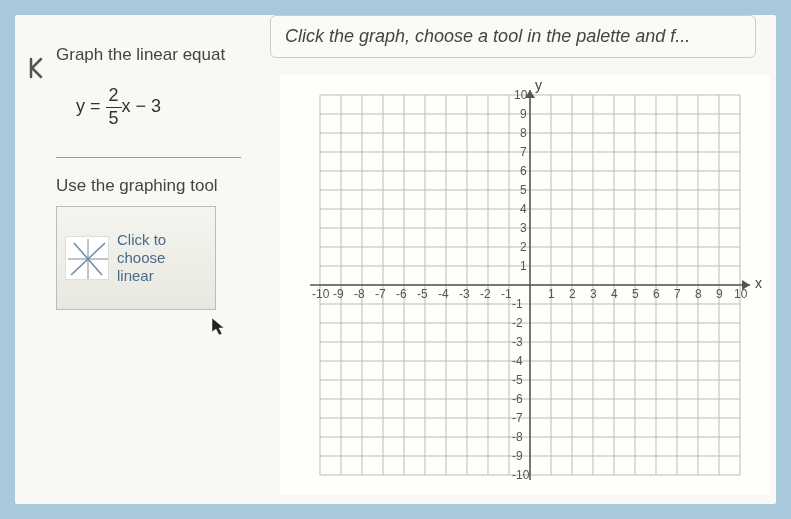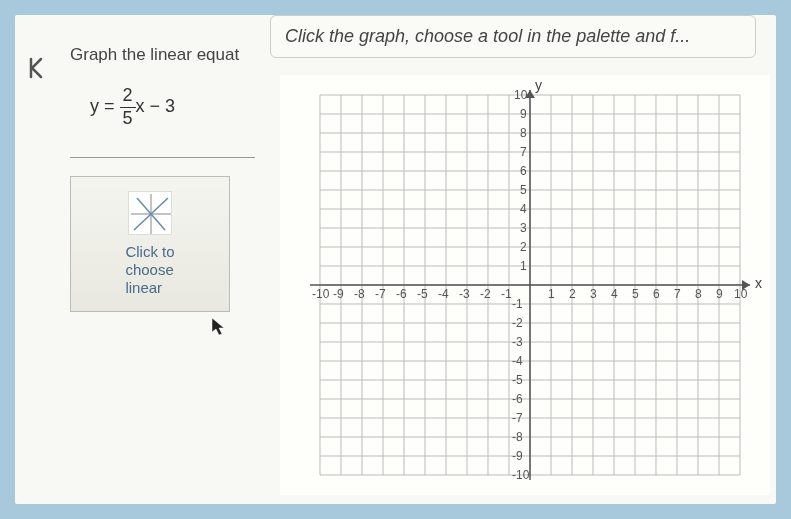--- a/index.html
+++ b/index.html
@@ -37,21 +37,21 @@
       top: 40px;
       left: 10px;
       font-size: 28px;
       color: #555;
       cursor: pointer;
       font-weight: bold;
     }
     .left-panel {
       position: absolute;
       top: 30px;
-      left: 55px;
+      left: 41px;
       width: 195px;
     }
     .instruction-top {
       font-size: 17px;
       color: #444;
       margin-bottom: 12px;
     }
     .equation-block {
       font-size: 18px;
       color: #333;
@@ -80,24 +80,23 @@
       font-size: 17px;
       color: #444;
       margin-bottom: 10px;
     }
     .enlarge-btn {
       display: flex;
       align-items: center;
       gap: 8px;
       background: linear-gradient(#f5f5f0,#e8e8e0);
       border: 1px solid #bbb;
-      padding: 14px 8px;
+      padding: 24px 8px;
       cursor: pointer;
       width: 160px;
-      flex-direction: column;
     }
     .enlarge-thumb {
       width: 44px;
       height: 44px;
       background: #fff;
       border: 1px solid #ddd;
       position: relative;
       overflow: hidden;
     }
     .enlarge-text {
@@ -149,20 +148,21 @@
     <div class="equation-block">
       <span>y =</span>
       <span class="frac">
         <span class="num">2</span>
         <span class="den">5</span>
       </span><span>x − 3</span>
     </div>
 
     <div class="divider"></div>
 
+    <div class="use-text">Use the graphing tool</div>
 
     <div class="enlarge-btn">
       <div class="enlarge-thumb">
         <svg width="44" height="44" viewBox="0 0 44 44">
           <line x1="22" y1="2" x2="22" y2="42" stroke="#888" stroke-width="1"></line>
           <line x1="2" y1="22" x2="42" y2="22" stroke="#888" stroke-width="1"></line>
           <line x1="5" y1="38" x2="39" y2="6" stroke="#6a8aac" stroke-width="1.5"></line>
           <line x1="8" y1="6" x2="36" y2="38" stroke="#6a8aac" stroke-width="1.5"></line>
         </svg>
       </div>

